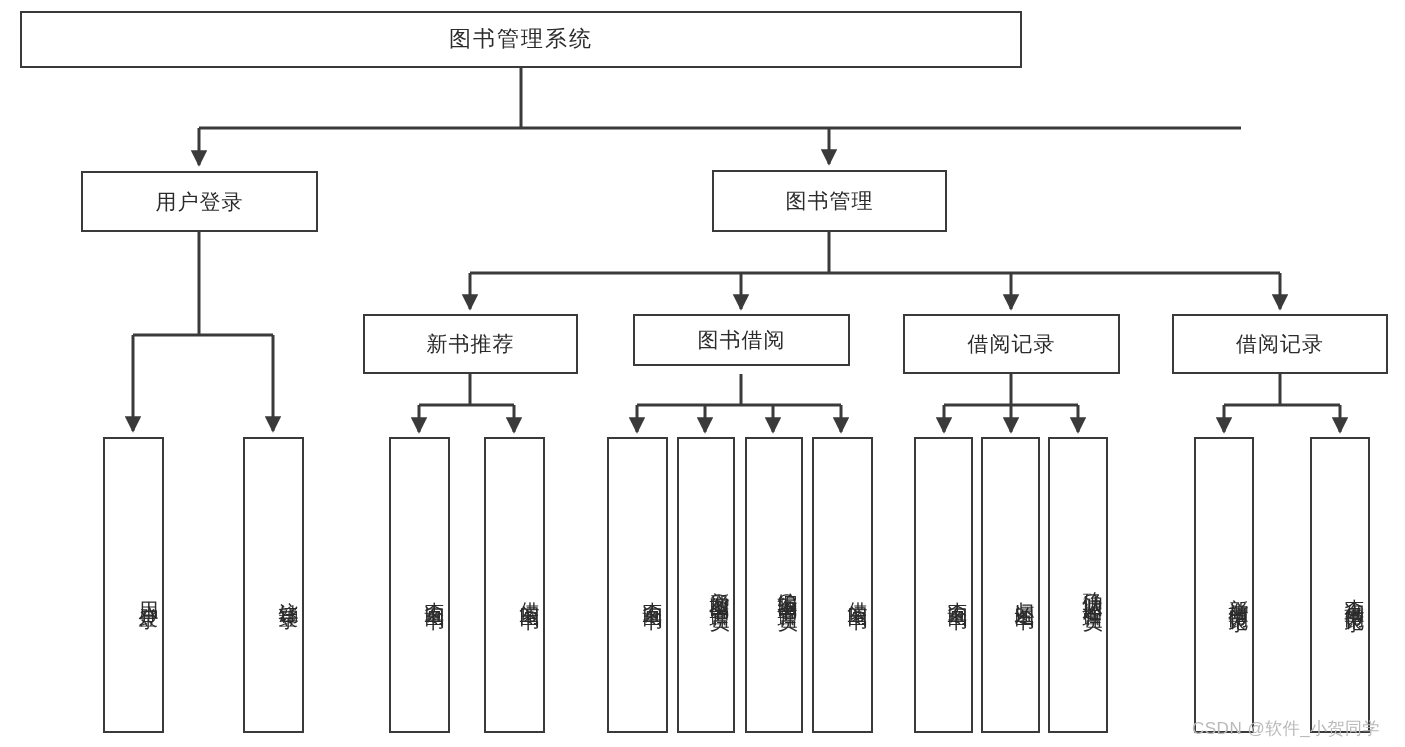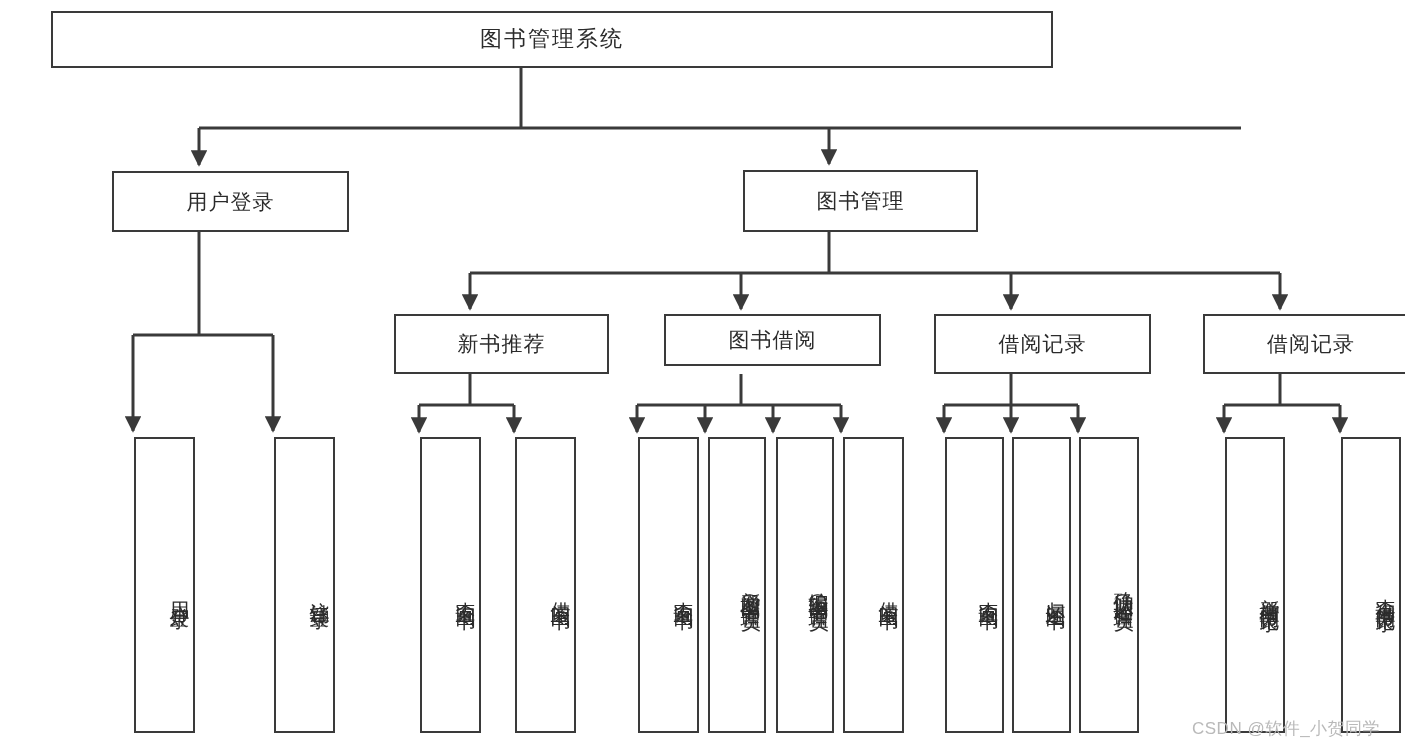--- a/index.html
+++ b/index.html
@@ -28,21 +28,20 @@
   .node {
     position: absolute;
     box-sizing: border-box;
     border: 2.5px solid #3a3a3a;
     background: #ffffff;
     display: flex;
     align-items: center;
     justify-content: center;
     color: #2b2b2b;
     text-align: center;
-    margin-left: 31px;
   }
   .node.horiz {
     font-size: 21px;
     line-height: 1.2;
     letter-spacing: 1px;
   }
   .node.root {
     font-size: 22px;
     letter-spacing: 2px;
   }

